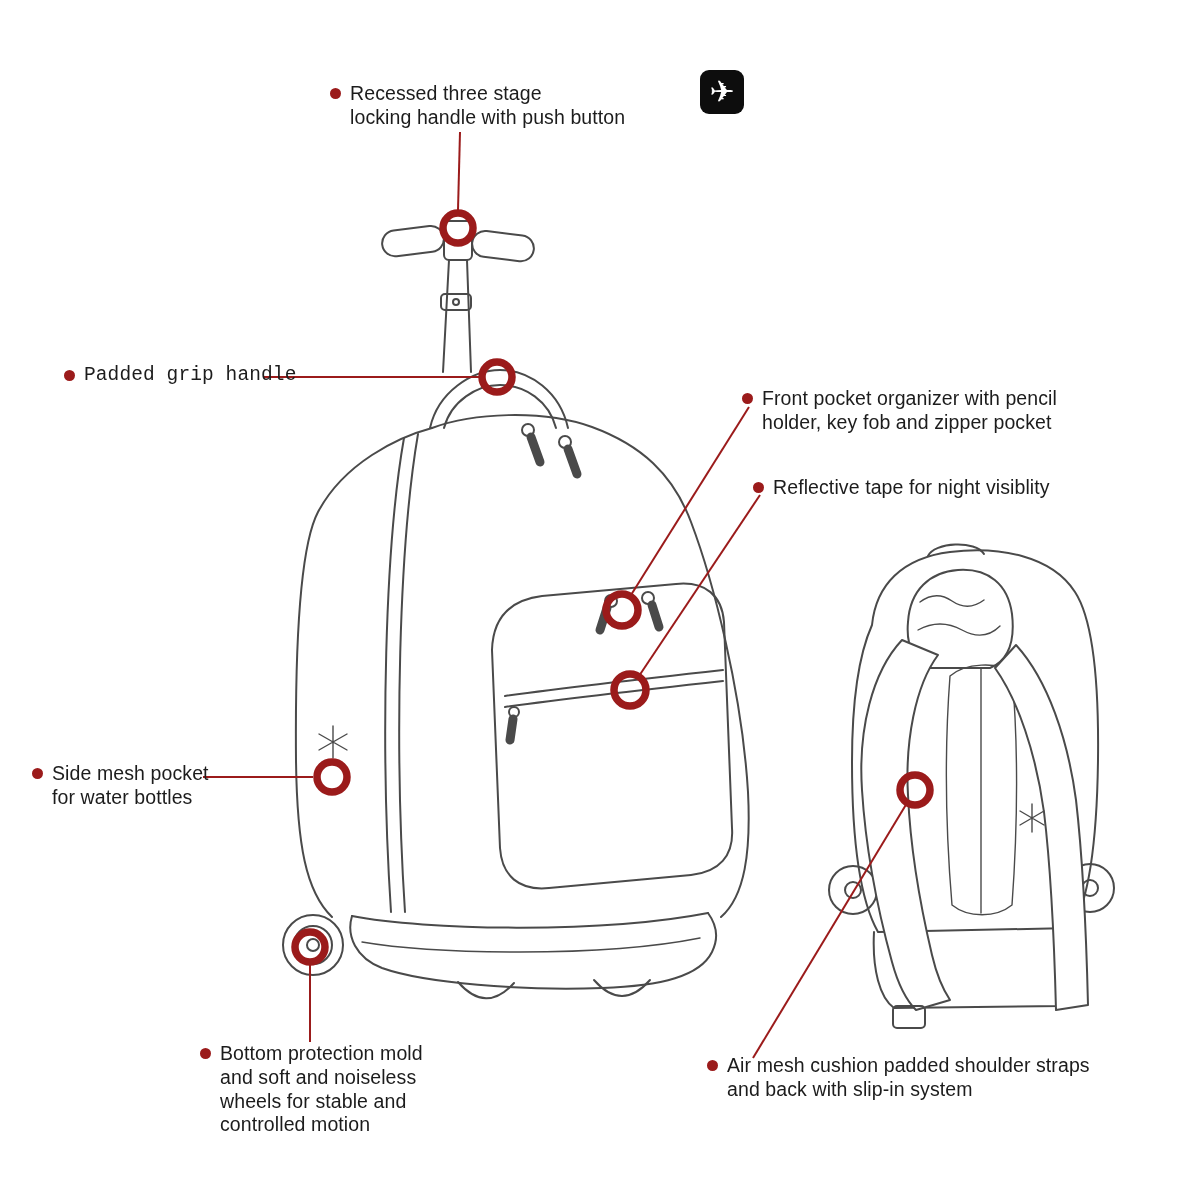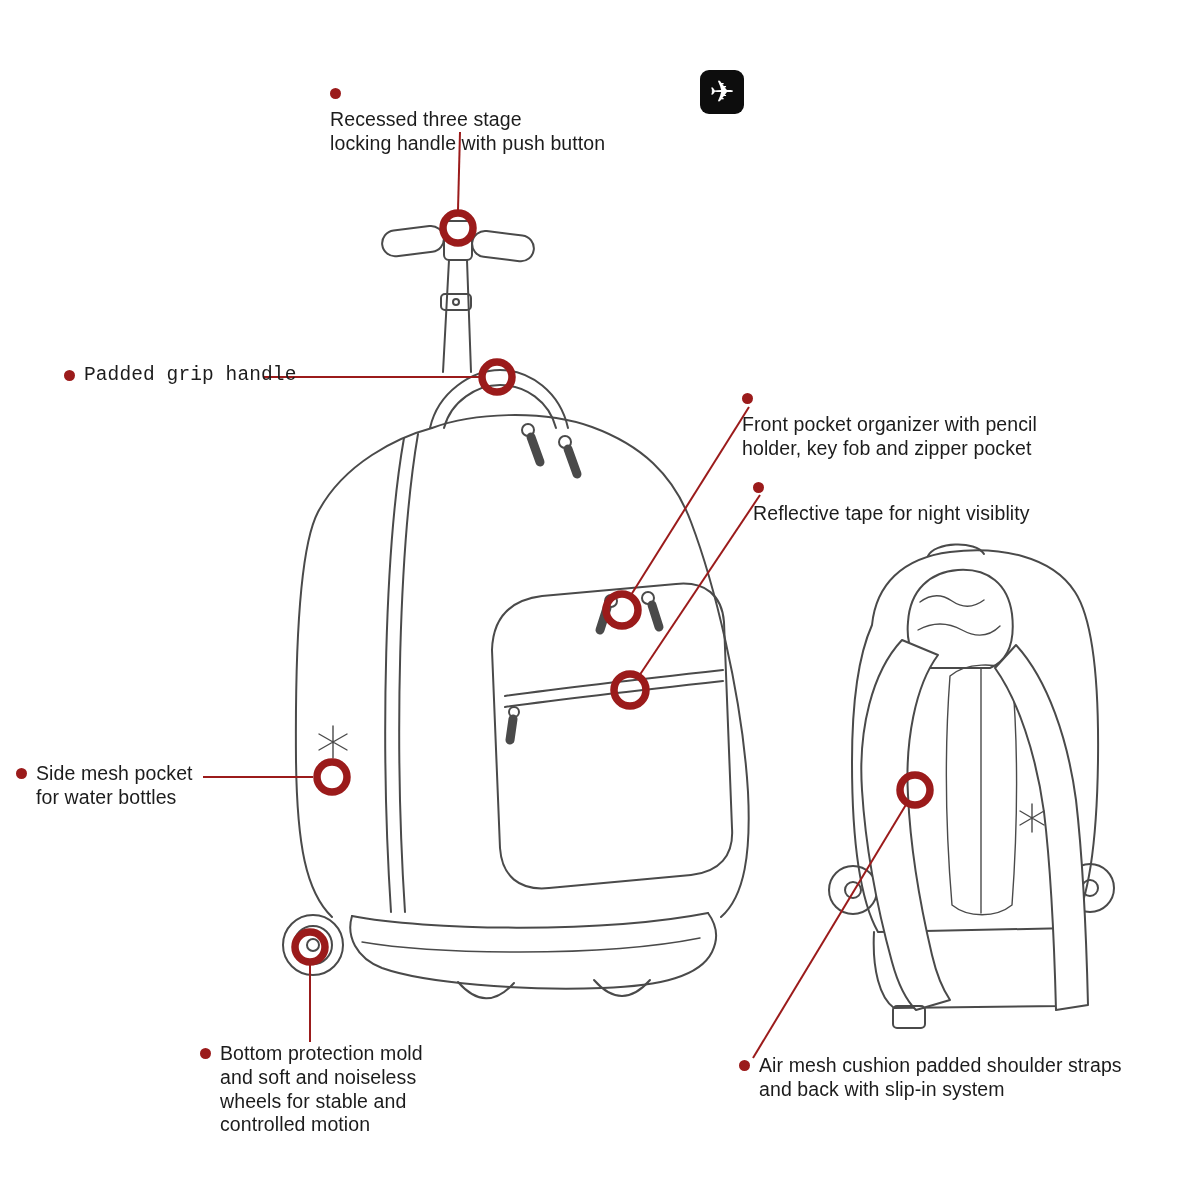--- a/index.html
+++ b/index.html
@@ -140,59 +140,59 @@
       <circle cx="458" cy="228" r="15"></circle>
       <circle cx="497" cy="377" r="15"></circle>
       <circle cx="622" cy="610" r="16"></circle>
       <circle cx="630" cy="690" r="16"></circle>
       <circle cx="332" cy="777" r="15"></circle>
       <circle cx="310" cy="947" r="15"></circle>
       <circle cx="915" cy="790" r="15"></circle>
     </g>
   </svg>
 
-  <div class="callout" style="left:330px;top:82px;flex-direction:column;">
+  <div class="callout" style="left:330px;top:82px;">
     <span class="dot"></span>
     <span class="txt">Recessed three stage
 locking handle with push button</span>
   </div>
 
   <div class="callout" style="left:700px;top:74px;">
     <span class="plane-badge">✈</span>
   </div>
 
   <div class="callout" style="left:64px;top:364px;font-family:Liberation Mono, monospace;">
     <span class="dot"></span>
     <span class="txt">Padded grip handle</span>
   </div>
 
-  <div class="callout" style="left:742px;top:387px;flex-direction:column;">
+  <div class="callout" style="left:742px;top:387px;">
     <span class="dot"></span>
     <span class="txt">Front pocket organizer with pencil
 holder, key fob and zipper pocket</span>
   </div>
 
-  <div class="callout" style="left:753px;top:476px;flex-direction:column;">
+  <div class="callout" style="left:753px;top:476px;">
     <span class="dot"></span>
     <span class="txt">Reflective tape for night visiblity</span>
   </div>
 
-  <div class="callout" style="left:16px;top:762px;justify-content:center;">
+  <div class="callout" style="left:32px;top:762px;justify-content:center;">
     <span class="dot"></span>
     <span class="txt">Side mesh pocket
 for water bottles</span>
   </div>
 
   <div class="callout" style="left:200px;top:1042px;justify-content:flex-end;">
     <span class="dot"></span>
     <span class="txt">Bottom protection mold
 and soft and noiseless
 wheels for stable and
 controlled motion</span>
   </div>
 
-  <div class="callout" style="left:739px;top:1054px;">
+  <div class="callout" style="left:707px;top:1054px;">
     <span class="dot"></span>
     <span class="txt">Air mesh cushion padded shoulder straps
 and back with slip-in system</span>
   </div>
 
 </div>
 
 </body></html>

